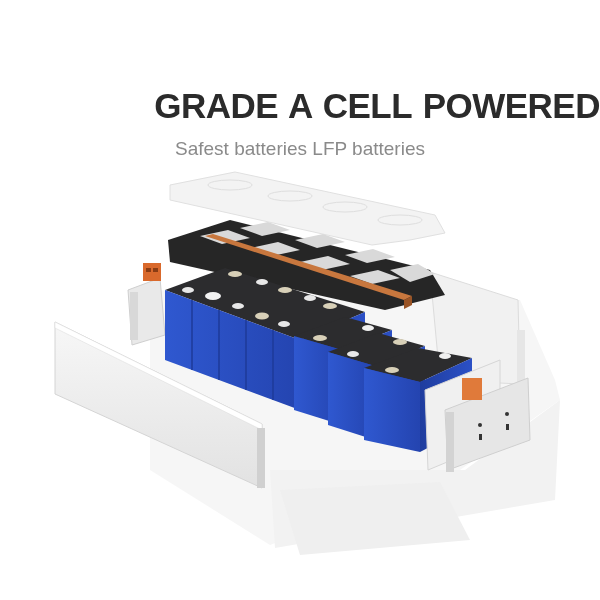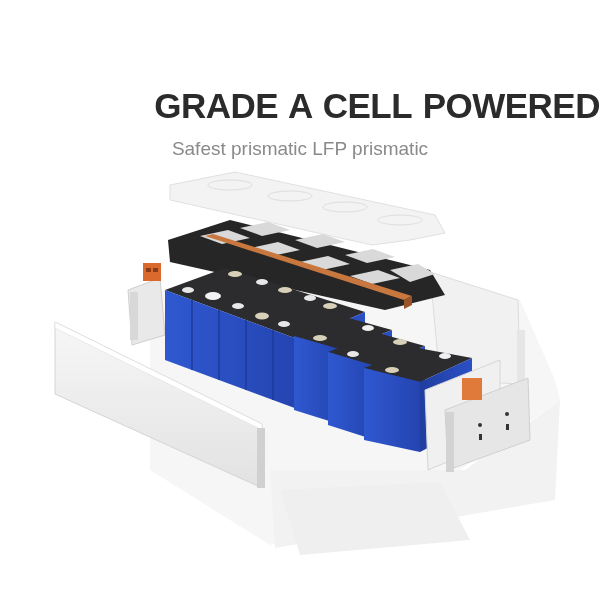--- a/index.html
+++ b/index.html
@@ -5,21 +5,21 @@
   html, body { margin:0; padding:0; background:#ffffff; }
   body { width:600px; height:600px; position:relative; overflow:hidden; font-family:"Liberation Sans", sans-serif; }
   .title { position:absolute; left:0; width:600px; top:86px; text-align:right; font-weight:700; font-size:35px; letter-spacing:-0.5px; color:#2b2b2b; word-spacing:2px; }
   .subtitle { position:absolute; left:0; width:600px; top:138px; text-align:center; font-size:19px; color:#8a8a8a; }
   .art { position:absolute; left:0; top:0; width:600px; height:600px; }
 </style>
 </head>
 <body>
 
 <div class="title">GRADE A CELL  POWERED</div>
-<div class="subtitle">Safest prismatic LFP prismatic</div>
+<div class="subtitle">Safest batteries LFP batteries</div>
 
 <svg class="art" viewBox="0 0 600 600" xmlns="http://www.w3.org/2000/svg">
   <defs>
     <linearGradient id="panelG" x1="0" y1="0" x2="0" y2="1">
       <stop offset="0" stop-color="#f7f7f7"></stop>
         <stop offset="1" stop-color="#e2e2e2"></stop>
     </linearGradient>
     <linearGradient id="blueFront" x1="0" y1="0" x2="1" y2="0">
       <stop offset="0" stop-color="#2f58d0"></stop>
         <stop offset="1" stop-color="#2444b0"></stop>

